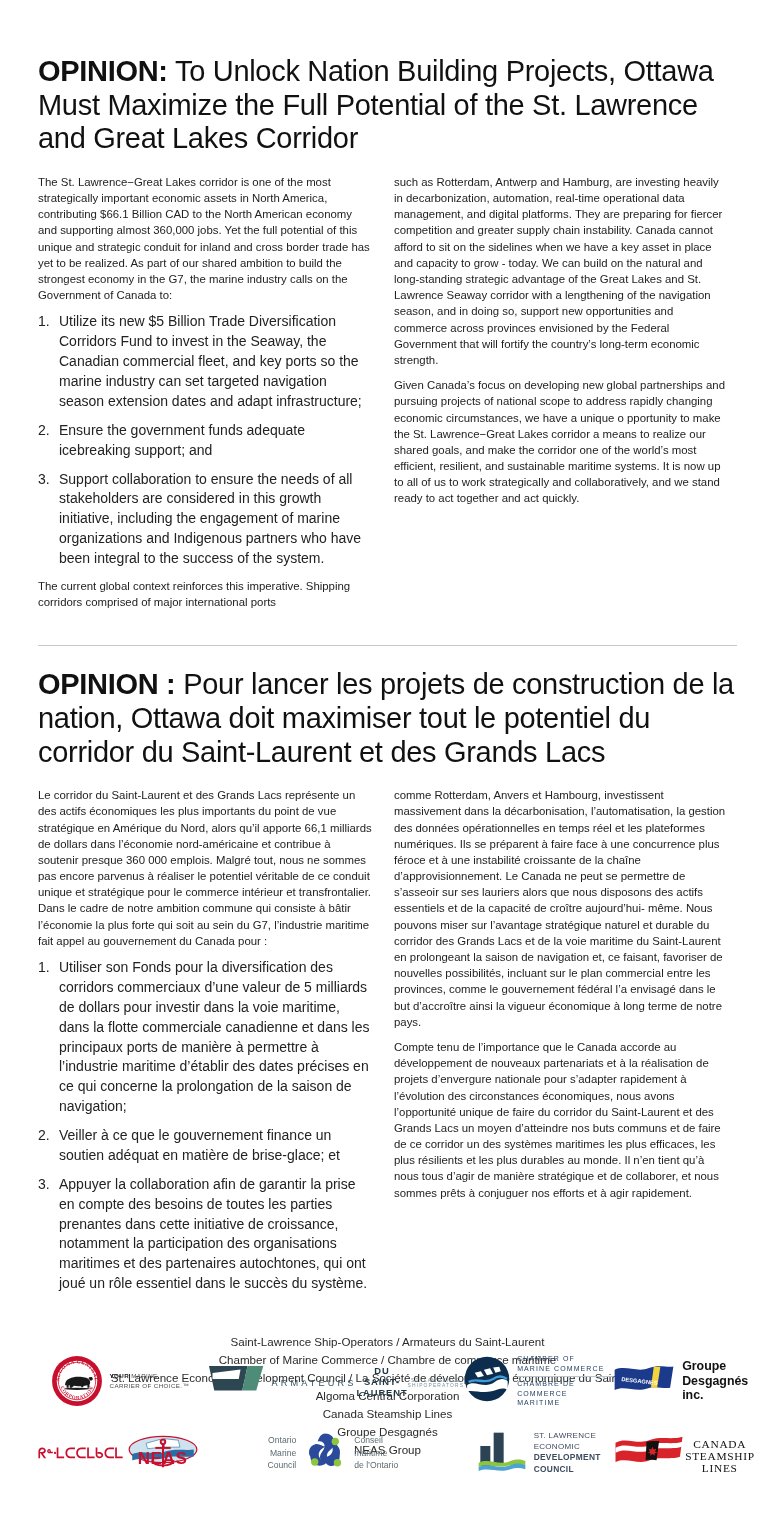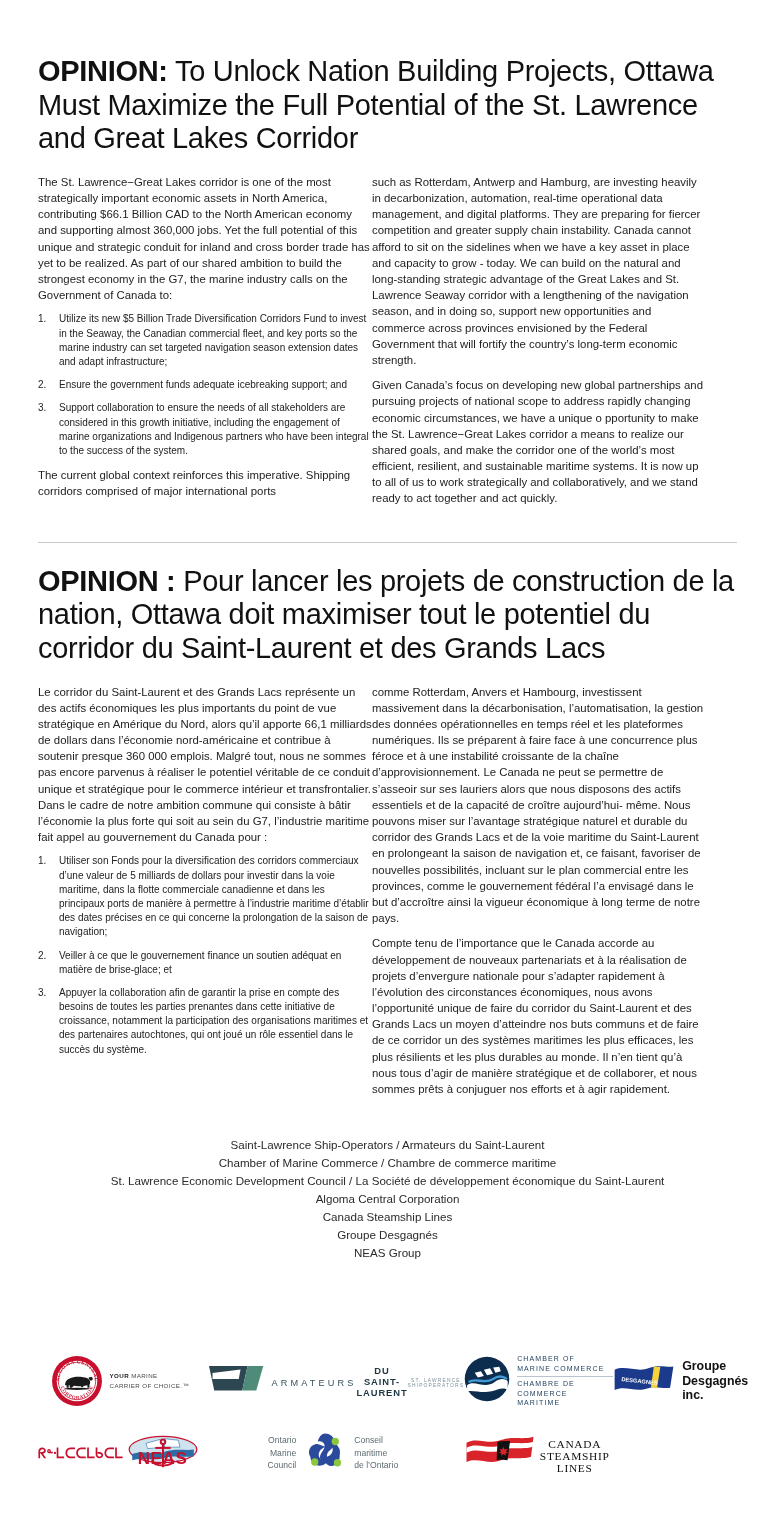--- a/index.html
+++ b/index.html
@@ -23,40 +23,41 @@
     color: #111111;
     margin: 0;
   }
   .headline .kicker { font-weight: 700; }
   #headline-en { padding-top: 55px; }
   #headline-fr { padding-top: 22px; }
 
   
   .cols {
     display: flex;
+    gap: 22px;
     margin-top: 18px;
   }
   .col { width: 334px; }
   p.body {
     font-size: 11.4px;
     line-height: 1.42;
     margin: 0 0 9px 0;
     color: #222222;
   }
   ol.numlist {
     margin: 0 0 9px 0;
     padding: 0;
     list-style: none;
     counter-reset: item;
   }
   ol.numlist li {
     counter-increment: item;
     position: relative;
     padding-left: 21px;
-    font-size: 10px;
+    font-size: 14px;
     line-height: 1.42;
     margin-bottom: 9px;
     color: #222222;
   }
   ol.numlist li:last-child { margin-bottom: 0; }
   ol.numlist li::before {
     content: counter(item) ".";
     position: absolute;
     left: 0;
     top: 0;
@@ -328,20 +329,36 @@
           </g>
         </svg>
       </div>
       <div class="omc-text">
         <div>Conseil</div>
         <div>maritime</div>
         <div>de l’Ontario</div>
       </div>
     </div>
 
+    <div class="logo">
+      <div>
+        <svg viewBox="0 0 60 52" width="50" height="44">
+          <rect x="4" y="20" width="12" height="24" fill="#2c4356"></rect>
+          <rect x="20" y="4" width="12" height="40" fill="#2c4356"></rect>
+          <path d="M2,40 C14,34 26,44 40,38 C48,35 54,36 58,38 L58,43 C52,41 46,41 40,43 C26,48 14,40 2,45 Z" fill="#8cc63f"></path>
+          <path d="M2,45 C14,39 26,49 40,43 C48,40 54,41 58,43 L58,48 C52,46 46,46 40,48 C26,53 14,45 2,50 Z" fill="#4fa3d1"></path>
+        </svg>
+      </div>
+      <div class="sled-text">
+        <div class="sled-l1">ST. LAWRENCE</div>
+        <div class="sled-l2">ECONOMIC</div>
+        <div class="sled-l3">DEVELOPMENT</div>
+        <div class="sled-l4">COUNCIL</div>
+      </div>
+    </div>
 
     <div class="logo-stack">
       <div>
         <svg viewBox="0 0 86 40" width="72" height="34">
           <path d="M3,10 C16,3 30,13 44,7 C57,2 70,7 83,3 L80,27 C68,31 56,26 44,31 C30,37 16,27 3,33 Z" fill="#d8232a"></path>
           <path d="M3,16 C16,9 30,19 44,13 C57,8 70,13 83,9 L82,15 C70,19 57,14 44,19 C30,25 16,15 3,22 Z" fill="#ffffff"></path>
           <path d="M40,9 C45,7.5 50,8.5 55,8 L52,31 C47,31 42,30 39,31 Z" fill="#111111"></path>
           <path d="M47,15 L48.6,18.3 L51.8,17.4 L50.2,20.8 L53,22 L49.6,22.6 L50,25.6 L47.2,23.6 L44.4,25.6 L44.8,22.6 L41.4,22 L44.2,20.8 L42.6,17.4 L45.8,18.3 Z" fill="#d8232a"></path>
         </svg>
       </div>

